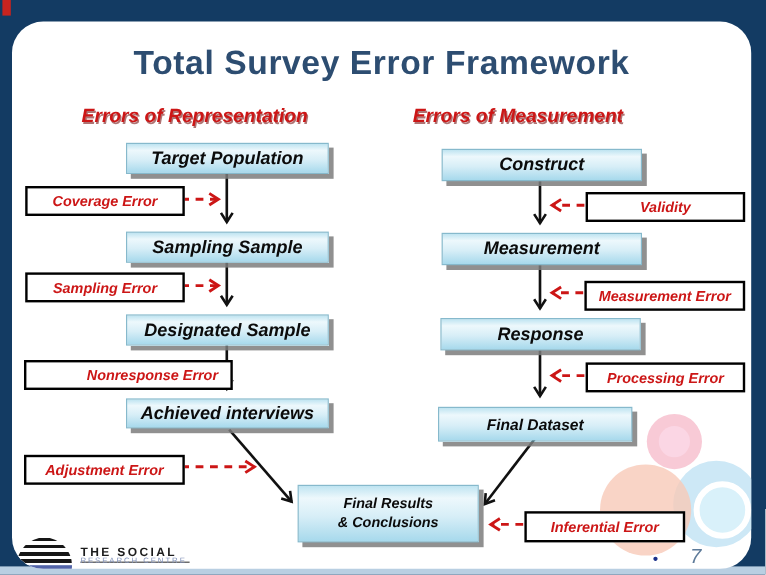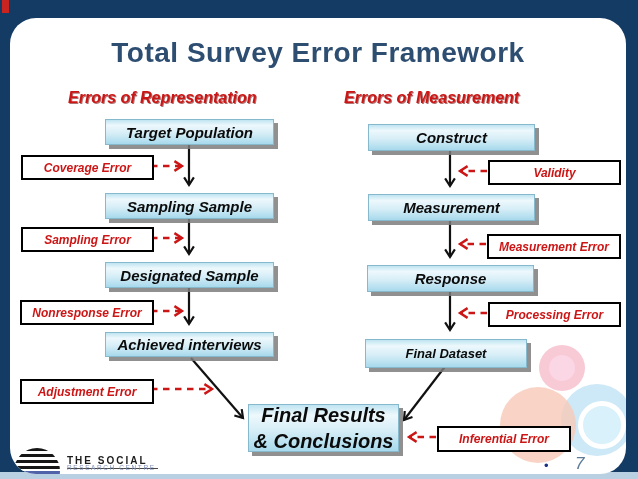--- a/index.html
+++ b/index.html
@@ -12,21 +12,21 @@
   .deco{position:absolute;border-radius:50%;}
   .title{position:absolute;left:0;top:19px;width:616px;text-align:center;
          font-size:28px;font-weight:bold;color:#2d4d71;letter-spacing:.5px;}
   .colhdr{position:absolute;top:71px;font-size:16px;font-weight:bold;font-style:italic;
           color:#cc1616;text-shadow:1px 1px 0 rgba(110,0,0,.55);
           }
   .box{position:absolute;display:flex;align-items:center;justify-content:center;
        background:linear-gradient(180deg,#bfe4f1 0%,#edf8fc 22%,#d7eef7 55%,#a7d9ec 100%);
        border:1px solid #86b9cc;box-shadow:4px 4px 0 rgba(125,125,125,.85);
        font-style:italic;font-weight:bold;font-size:15px;color:#0b0b0b;white-space:nowrap;}
-  .box.final{flex-direction:column;font-size:20px;line-height:1.3;}
+  .box.final{flex-direction:column;font-size:12px;line-height:1.3;}
   .errbox{position:absolute;display:flex;align-items:center;justify-content:center;
        background:#ffffff;border:2px solid #000000;color:#cc1616;
        font-style:italic;font-weight:bold;font-size:12px;white-space:nowrap;}
   .arrows{position:absolute;left:0;top:0;}
 
   .logo-circle{position:absolute;left:4px;top:430px;width:46px;height:46px;border-radius:50%;
        overflow:hidden;background:#fff;}
   .logo-top{height:50%;background:repeating-linear-gradient(180deg,#161616 0 3px,#ffffff 3px 6px);}
   .logo-bottom{height:50%;background:repeating-linear-gradient(180deg,#5163a8 0 3px,#ffffff 3px 6px);}
   .logo-name{position:absolute;left:57px;top:437px;font-size:10px;font-weight:bold;color:#1c1c1c;
@@ -94,21 +94,21 @@
     <div class="box" style="left:357px;top:247px;width:165px;height:25px;">Response</div>
     <div class="box" style="left:355px;top:321px;width:160px;height:27px;font-size:13px;">Final Dataset</div>
 
     <div class="box final" style="left:238px;top:386px;width:149px;height:46px;">
       <span>Final Results</span>
       <span>&amp; Conclusions</span>
     </div>
 
     <div class="errbox" style="left:11px;top:137px;width:129px;height:21px;">Coverage Error</div>
     <div class="errbox" style="left:11px;top:209px;width:129px;height:21px;">Sampling Error</div>
-    <div class="errbox" style="left:10px;top:282px;width:130px;height:21px;">Nonresponse Error</div>
+    <div class="errbox" style="left:10px;top:282px;width:130px;height:21px;padding-left:40px;">Nonresponse Error</div>
     <div class="errbox" style="left:10px;top:361px;width:130px;height:21px;">Adjustment Error</div>
 
     <div class="errbox" style="left:478px;top:142px;width:129px;height:21px;">Validity</div>
     <div class="errbox" style="left:477px;top:216px;width:130px;height:21px;">Measurement Error</div>
     <div class="errbox" style="left:478px;top:284px;width:129px;height:21px;">Processing Error</div>
     <div class="errbox" style="left:427px;top:408px;width:130px;height:22px;">Inferential Error</div>
 
     <div class="logo-circle">
       <div class="logo-top"></div>
       <div class="logo-bottom"></div>

